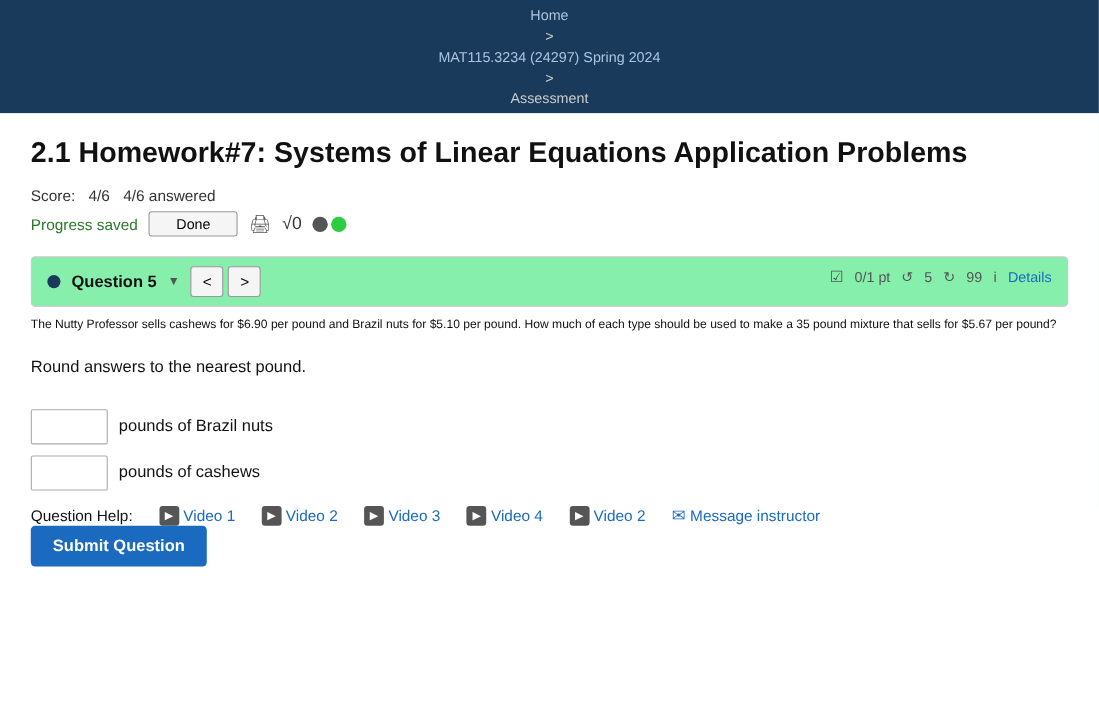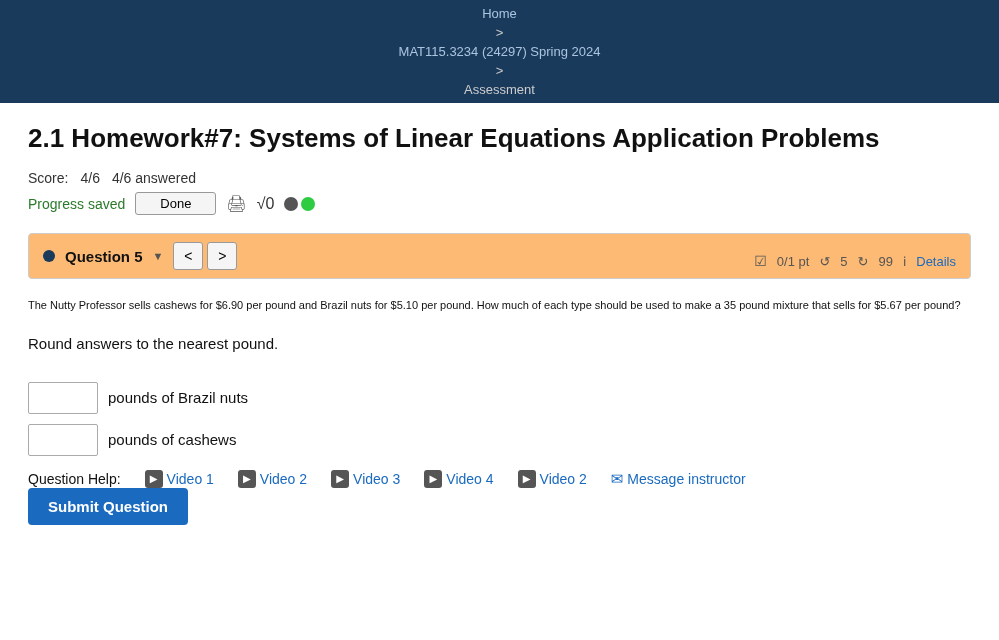--- a/index.html
+++ b/index.html
@@ -90,27 +90,27 @@
     .dot {
       width: 14px;
       height: 14px;
       border-radius: 50%;
       background: #555;
     }
     .dot.green { background: #2ecc40; }
 
     .question-nav-bar {
       display: flex;
-      align-items: flex-end;
+      align-items: flex-start;
       justify-content: space-between;
       border: 1px solid #ccc;
       border-radius: 4px;
       padding: 8px 14px;
-      margin-bottom: 18px;
-      background: #fdba74;
+      margin-bottom: 8px;
+      background: #86efac;
     }
 
     .question-nav-left {
       display: flex;
       align-items: center;
       gap: 10px;
     }
 
     .question-dot {
       width: 12px;

